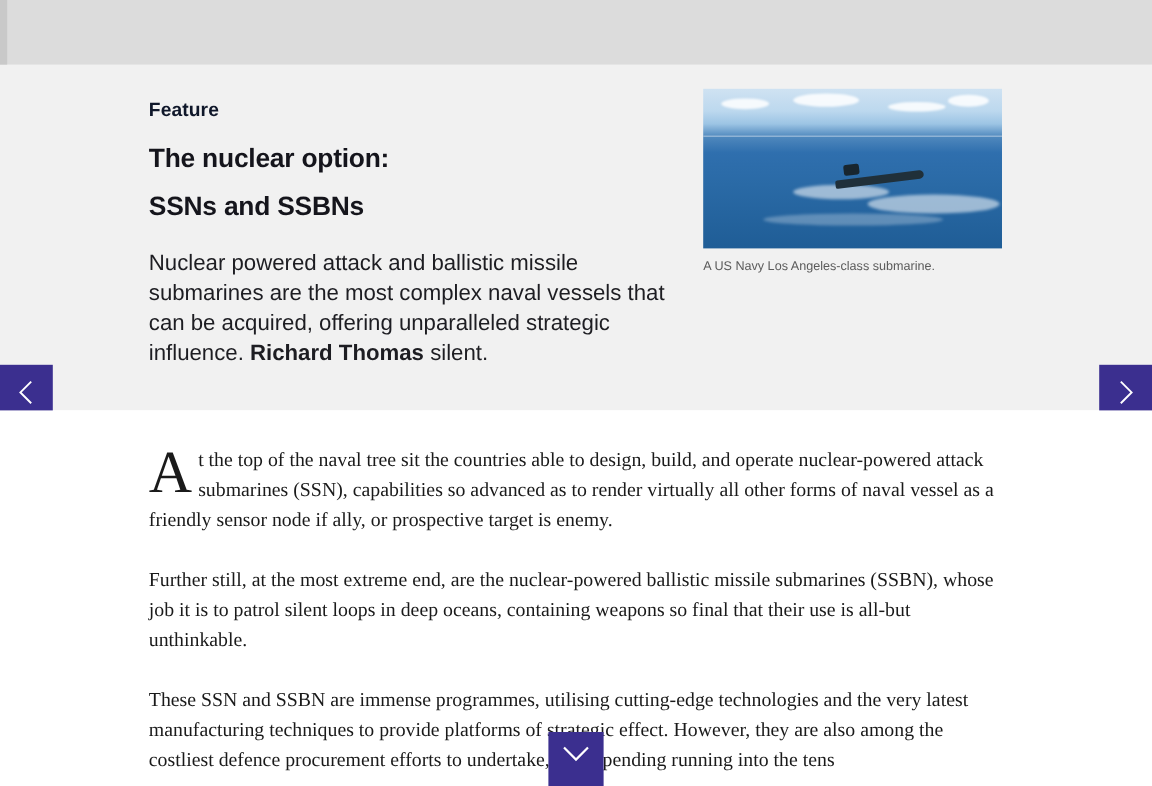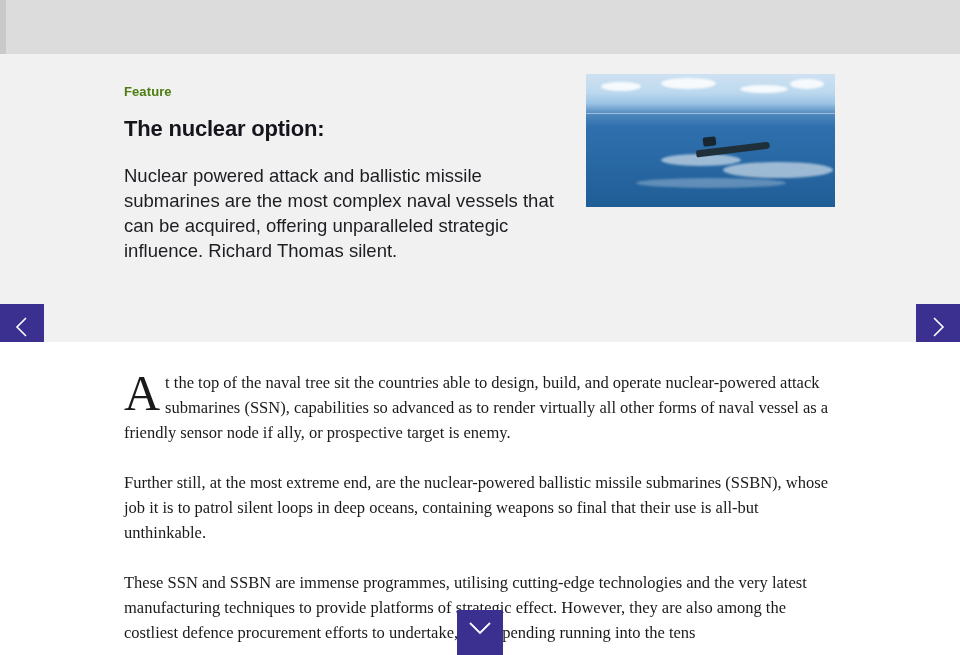--- a/index.html
+++ b/index.html
@@ -39,22 +39,22 @@
     height: 288px;
     background: #f1f1f1;
   }
   .hero-inner {
     position: absolute;
     left: 124px;
     top: 30px;
     width: 712px;
   }
   .kicker {
-    color: #4d7c0f;
-    font-size: 13px;
+    color: #0f172a;
+    font-size: 16px;
     font-weight: bold;
     letter-spacing: .1px;
     margin: 0 0 10px 0;
   }
   .headline {
     color: #15151c;
     font-size: 22px;
     line-height: 40px;
     font-weight: bold;
     margin: 0 0 14px 0;
@@ -63,21 +63,21 @@
   }
   .standfirst {
     color: #1d1d22;
     font-size: 18.5px;
     line-height: 25px;
     margin: 0;
     max-width: 440px;
     font-weight: normal;
   }
   .standfirst .byline {
-    font-weight: normal;
+    font-weight: bold;
     margin-top: 12px;
   }
 
   .hero-figure {
     position: absolute;
     left: 586px;
     top: 20px;
     width: 249px;
   }
   .hero-photo {
@@ -203,20 +203,21 @@
 
 <div class="top-bar">
   <div class="left-block"></div>
 </div>
 
 <div class="hero">
   <div class="hero-inner">
     <div class="kicker">Feature</div>
     <h1 class="headline">
       <span>The nuclear option:</span><br>
+      <span>SSNs and SSBNs</span>
     </h1>
     <p class="standfirst">
       <span>Nuclear powered attack and ballistic missile submarines are the most complex naval vessels that can be acquired, offering unparalleled strategic influence.</span>
       <span class="byline">Richard Thomas</span>
       <span>silent.</span>
     </p>
   </div>
 
   <div class="hero-figure">
     <div class="hero-photo">
@@ -225,20 +226,21 @@
       <div class="sky-cloud" style="left:62%;top:8%;width:48px;height:8px;"></div>
       <div class="sky-cloud" style="left:82%;top:4%;width:34px;height:10px;"></div>
       <div class="horizon"></div>
       <div class="wake" style="left:30%;top:60%;width:80px;height:12px;"></div>
       <div class="wake" style="left:55%;top:66%;width:110px;height:16px;"></div>
       <div class="wake" style="left:20%;top:78%;width:150px;height:10px;opacity:.5;"></div>
       <div class="sub-hull"></div>
       <div class="sub-sail"></div>
     </div>
     <div class="caption">
+      <div>A US Navy Los Angeles-class submarine.</div>
     </div>
   </div>
 </div>
 
 <div class="nav-arrow left">
   <span>
     <svg width="16" height="22" viewBox="0 0 16 22" aria-hidden="true">
       <polyline points="12,2 3,11 12,20" fill="none" stroke="#ffffff" stroke-width="1.6"></polyline>
     </svg>
   </span>

